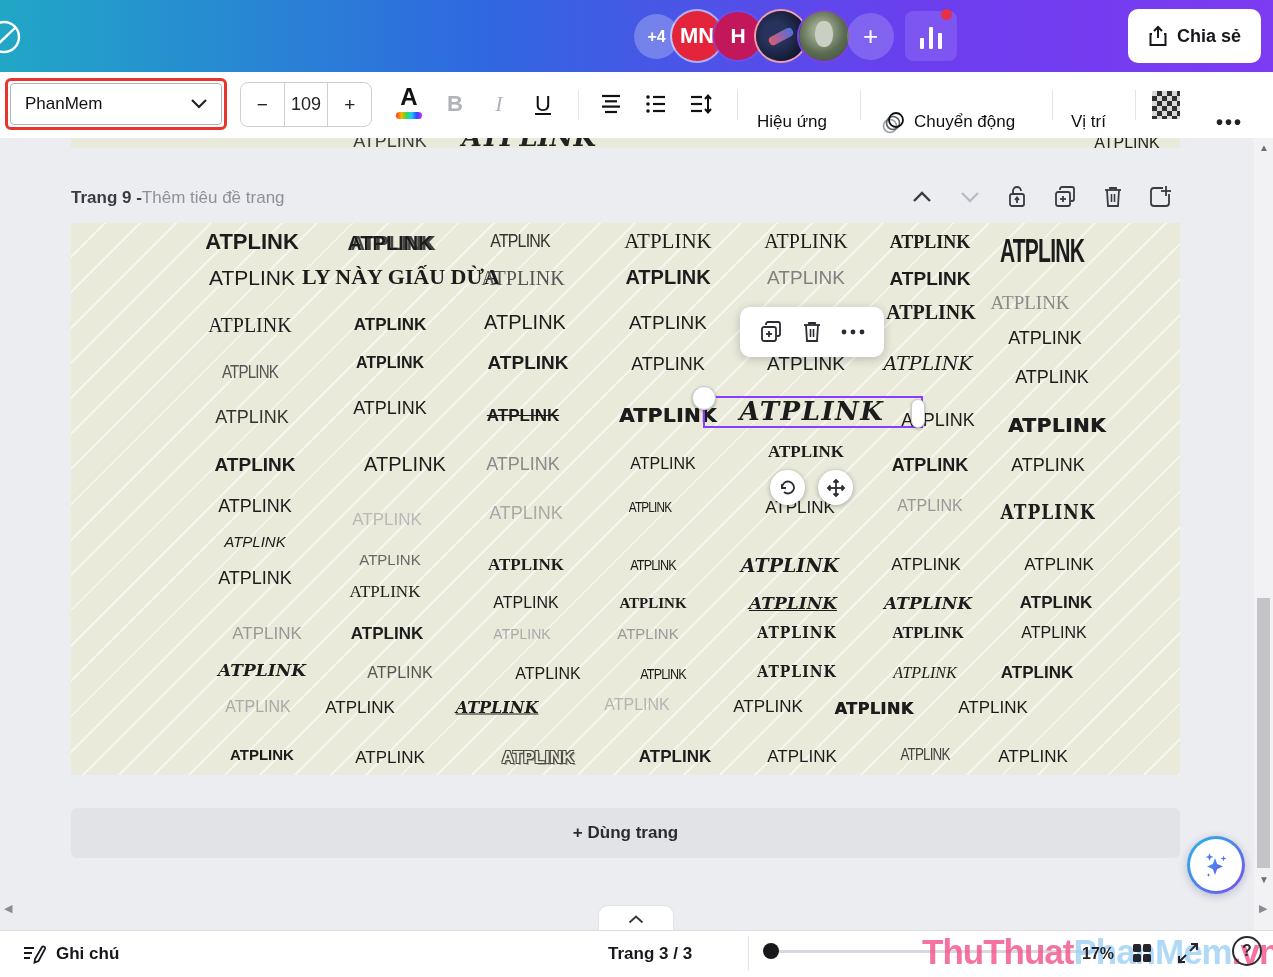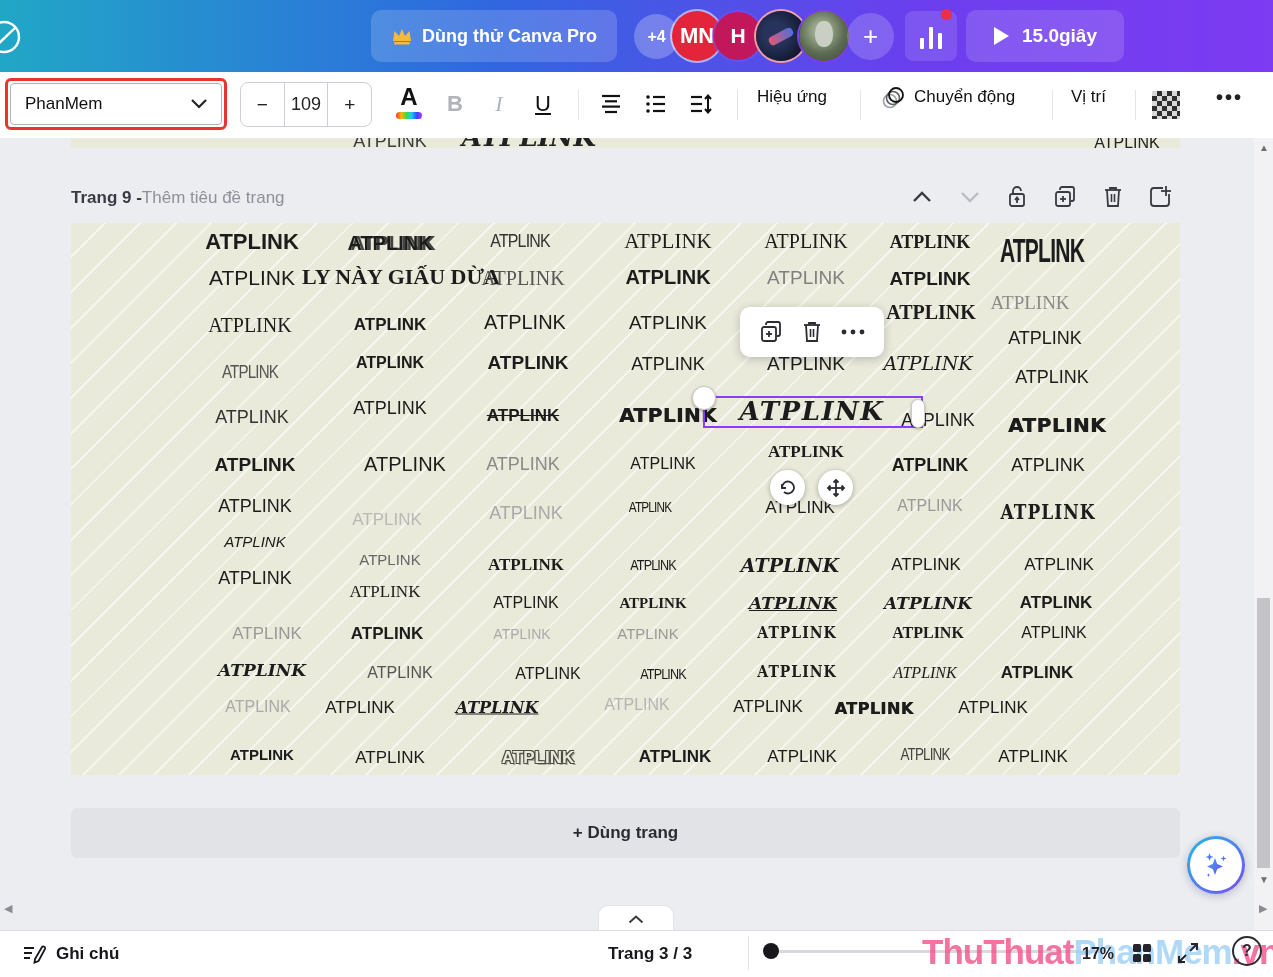--- a/index.html
+++ b/index.html
@@ -47,21 +47,21 @@
   .size-box{left:240px;top:82px;width:132px;height:45px;border:1px solid #ccd0d6;border-radius:8px;box-sizing:border-box;
     display:flex;align-items:stretch;background:#fff;}
   .size-box>div{flex:1;display:flex;align-items:center;justify-content:center;font-size:19px;color:#222;cursor:pointer;}
   .size-box .mid{border-left:1px solid #ccd0d6;border-right:1px solid #ccd0d6;font-size:18px;cursor:text;}
   .color-a{left:393px;top:84px;width:32px;height:40px;display:flex;flex-direction:column;align-items:center;cursor:pointer;}
   .color-a .A{font-size:24px;font-weight:bold;color:#111;line-height:26px;}
   .color-a .rainbow{width:26px;height:7px;border-radius:4px;margin-top:2px;
     background:linear-gradient(90deg,#ff2d2d,#ffb400,#3ddc3d,#19c8ff,#2d4cff,#c829ff);}
   .fmt{top:86px;width:34px;height:36px;display:flex;align-items:center;justify-content:center;font-size:22px;cursor:pointer;}
   .dv{top:90px;width:1px;height:30px;background:#e2e4e8;}
-  .tb-text{top:64px;height:66px;display:flex;align-items:center;font-size:17px;color:#111;cursor:pointer;}
+  .tb-text{top:89px;height:66px;display:flex;align-items:center;font-size:17px;color:#111;cursor:pointer;}
   .checker{left:1152px;top:91px;width:28px;height:28px;cursor:pointer;
     background-image:linear-gradient(45deg,#2f2f2f 25%,transparent 25%,transparent 75%,#2f2f2f 75%),
                      linear-gradient(45deg,#2f2f2f 25%,#d8d8d8 25%,#d8d8d8 75%,#2f2f2f 75%);
     background-size:10px 10px;background-position:0 0,5px 5px;}
   .dots3{letter-spacing:2px;font-size:20px;font-weight:bold;color:#222;}
 
   
   .workarea{left:0;top:138px;width:1273px;height:792px;background:#ebedf1;}
   .strip2{left:71px;top:138px;width:1109px;height:10px;background:#e9ead9;overflow:hidden;}
   .strip2 .st{position:absolute;bottom:-4px;transform:translateX(-50%);white-space:nowrap;color:#222;}
@@ -134,50 +134,45 @@
   .watermark{left:922px;top:932px;font-size:35px;font-weight:bold;white-space:nowrap;z-index:5;opacity:.82;letter-spacing:-1px;pointer-events:none;}
 </style>
 </head>
 <body>
 
 <div class="abs topbar">
   <svg class="abs logo-cut" viewBox="0 0 44 38">
     <circle cx="18" cy="19" r="15" fill="none" stroke="#fff" stroke-width="2.4"></circle>
     <line x1="8" y1="30" x2="30" y2="9" stroke="#fff" stroke-width="2.4"></line>
   </svg>
-  <div class="abs pro-btn">
-    <svg width="22" height="20" viewBox="0 0 22 20">
-      <path d="M2 15 L3.5 5 L8 10 L11 3 L14 10 L18.5 5 L20 15 Z" fill="#f6b93b"></path>
-      <rect x="3" y="16" width="16" height="2.4" rx="1" fill="#f6b93b"></rect>
-    </svg>
-    <span>Dùng thử Canva Pro</span>
-  </div>
   <div class="abs av av-more">+4</div>
   <div class="abs av av-mn">MN</div>
   <div class="abs av av-h">H</div>
   <div class="abs av av-img1">
       <span class="streak"></span>
     </div>
   <div class="abs av av-img2">
       <span class="fur"></span>
     </div>
   <div class="abs av av-plus">+</div>
   <div class="abs chart-btn">
     <span style="display:flex;align-items:flex-end;">
       <span class="bar" style="height:11px;"></span>
         <span class="bar" style="height:22px;"></span>
         <span class="bar" style="height:16px;"></span>
     </span>
   </div>
   <div class="abs red-dot"></div>
-  <div class="abs play-btn">
-    <svg width="17" height="20" viewBox="0 0 17 20">
-      <path d="M1 1 L16 10 L1 19 Z" fill="#fff"></path>
-    </svg>
-    <span>15.0giây</span>
+  <div class="abs share-btn">
+    <svg width="20" height="22" viewBox="0 0 20 22">
+      <path d="M4 9 H2.5 V20 H17.5 V9 H16" fill="none" stroke="#17171c" stroke-width="2"></path>
+      <line x1="10" y1="2" x2="10" y2="13" stroke="#17171c" stroke-width="2"></line>
+      <path d="M6 6 L10 2 L14 6" fill="none" stroke="#17171c" stroke-width="2"></path>
+    </svg>
+    <span>Chia sẻ</span>
   </div>
 </div>
 
 <div class="abs toolbar"></div>
 <div class="abs font-select">
   <span>PhanMem</span>
   <svg width="16" height="10" viewBox="0 0 16 10">
     <path d="M1 1 L8 8 L15 1" fill="none" stroke="#222" stroke-width="2.2"></path>
   </svg>
 </div>

